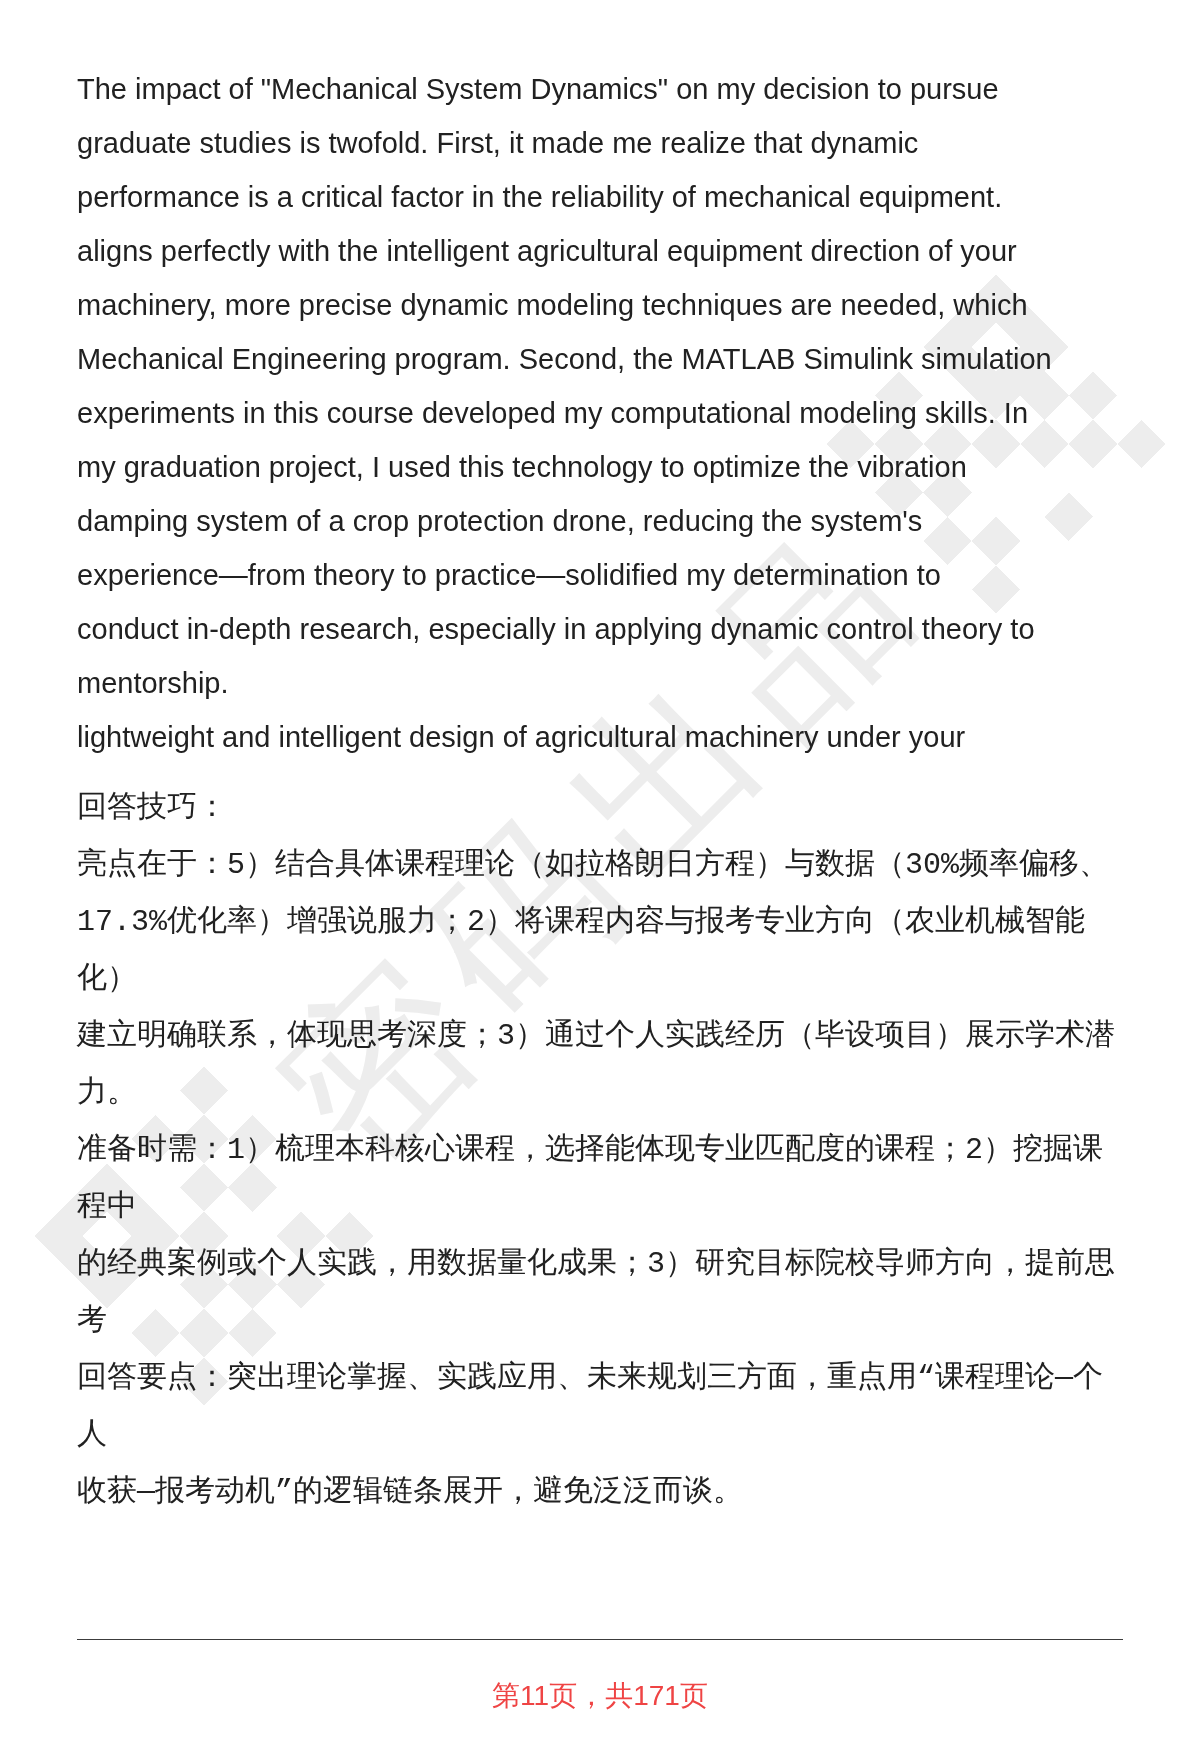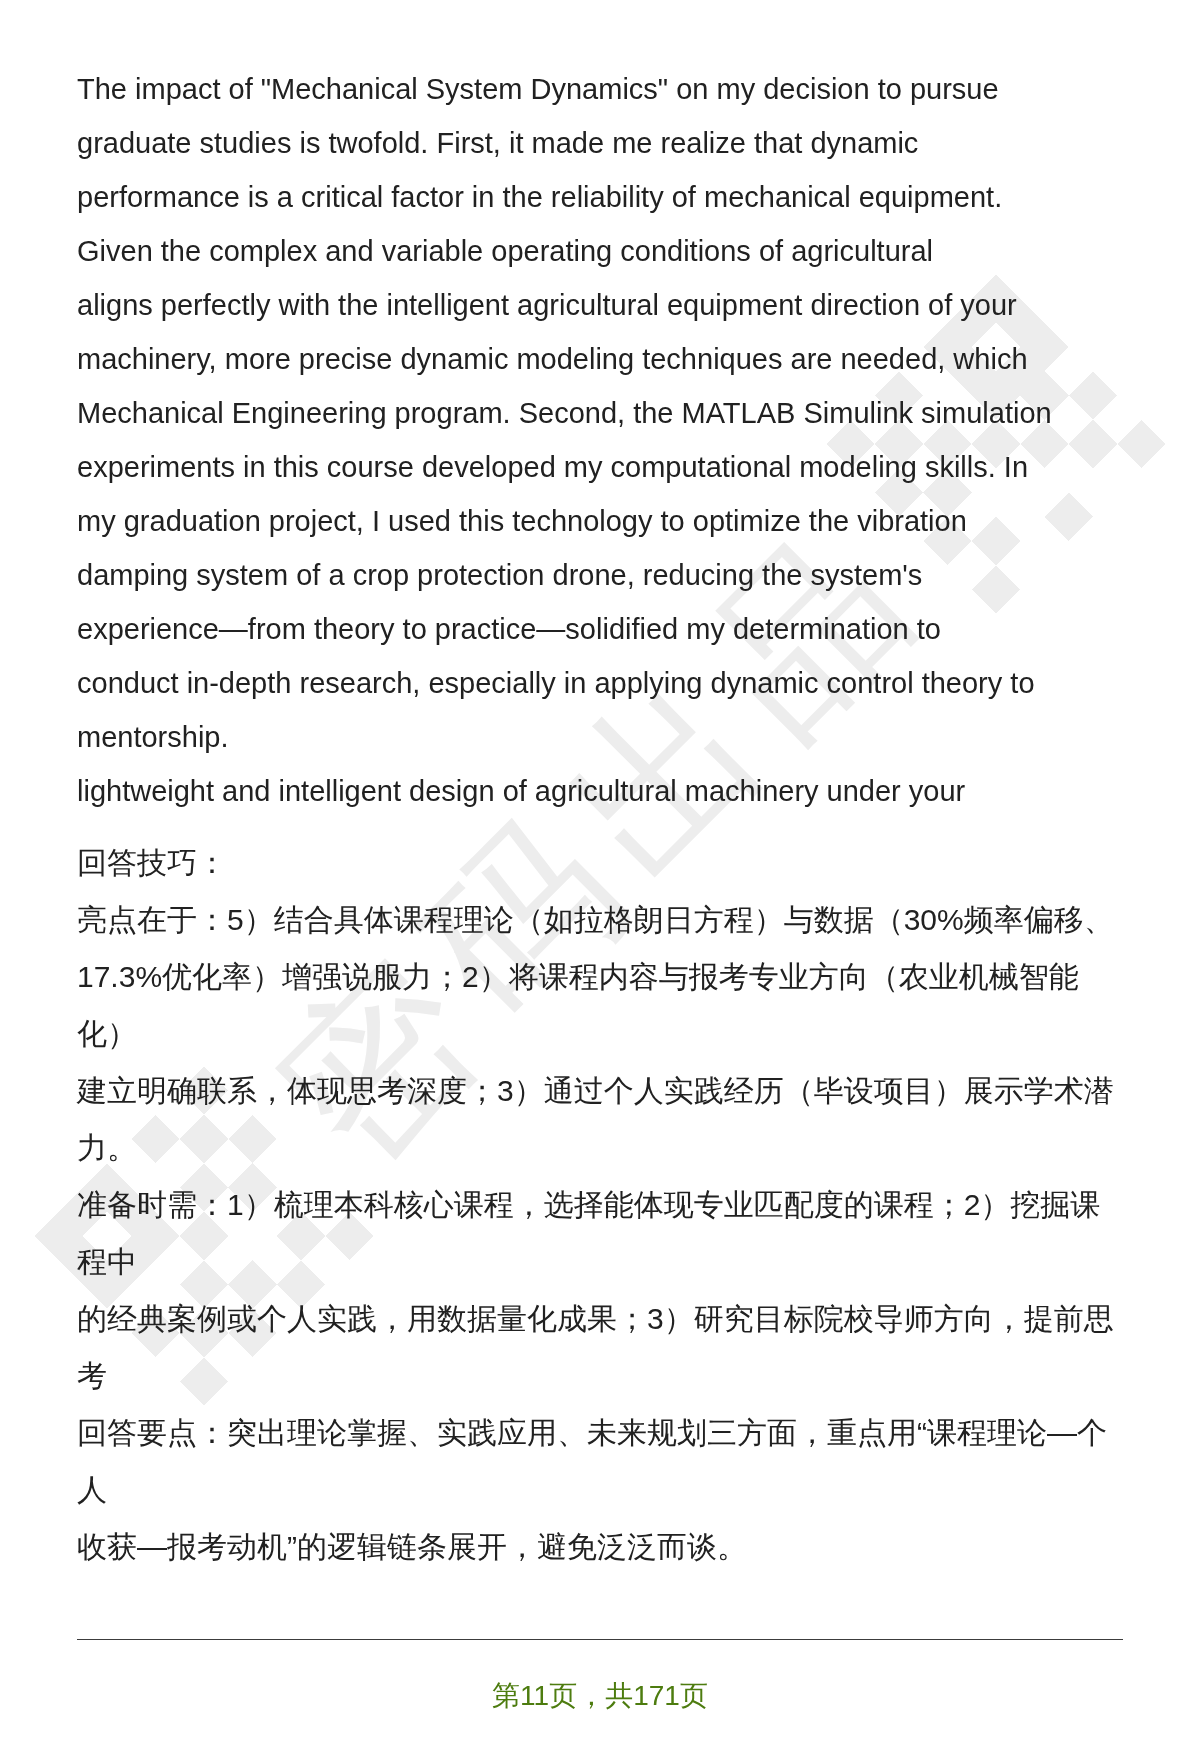--- a/index.html
+++ b/index.html
@@ -37,40 +37,40 @@
   .content{
     position:absolute;
     left:77px;
     right:77px;
     top:0;
     z-index:1;
     color:#212121;
     text-align:left;
   }
   .para.en{margin-top:62px;font-size:29px;line-height:54px;}
-  .para.zh{margin-top:16px;font-size:30px;line-height:57px;}
+  .para.zh{margin-top:16px;font-size:30px;line-height:57px;font-family:Liberation Mono, monospace;}
   .tline{white-space:pre-wrap;}
   
   .divider{
     position:absolute;
     left:77px;
     right:77px;
     top:1639px;
     border-top:1px solid #3c3c3c;
     z-index:1;
   }
   .footer{
     position:absolute;
     left:0;
     right:0;
     top:1676px;
     text-align:center;
     font-size:28px;
     line-height:40px;
-    color:#4d7c0f;
+    color:#ef4444;
     z-index:1;
   }
 </style>
 </head>
 <body>
 
 <div class="page">
 
   <div class="watermark" aria-hidden="true">
     <svg class="qr" viewBox="0 0 7 7" shape-rendering="crispEdges">
@@ -118,21 +118,20 @@
       <rect x="3" y="6" width="1" height="1"></rect>
         <rect x="6" y="6" width="1" height="1"></rect>
     </svg>
   </div>
 
   <div class="content">
     <div class="para en">
         <div class="tline">The impact of "Mechanical System Dynamics" on my decision to pursue</div>
         <div class="tline">graduate studies is twofold. First, it made me realize that dynamic</div>
         <div class="tline">performance is a critical factor in the reliability of mechanical equipment.</div>
-        <div class="tline">Given the complex and variable operating conditions of agricultural</div>
         <div class="tline">aligns perfectly with the intelligent agricultural equipment direction of your</div>
         <div class="tline">machinery, more precise dynamic modeling techniques are needed, which</div>
         <div class="tline">Mechanical Engineering program. Second, the MATLAB Simulink simulation</div>
         <div class="tline">experiments in this course developed my computational modeling skills. In</div>
         <div class="tline">my graduation project, I used this technology to optimize the vibration</div>
         <div class="tline">damping system of a crop protection drone, reducing the system's</div>
         <div class="tline">experience—from theory to practice—solidified my determination to</div>
         <div class="tline">conduct in-depth research, especially in applying dynamic control theory to</div>
         <div class="tline">mentorship.</div>
         <div class="tline">lightweight and intelligent design of agricultural machinery under your</div>

